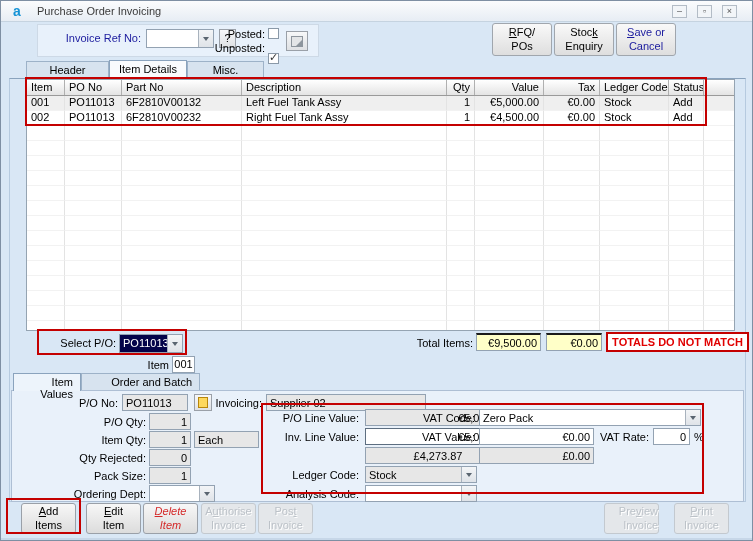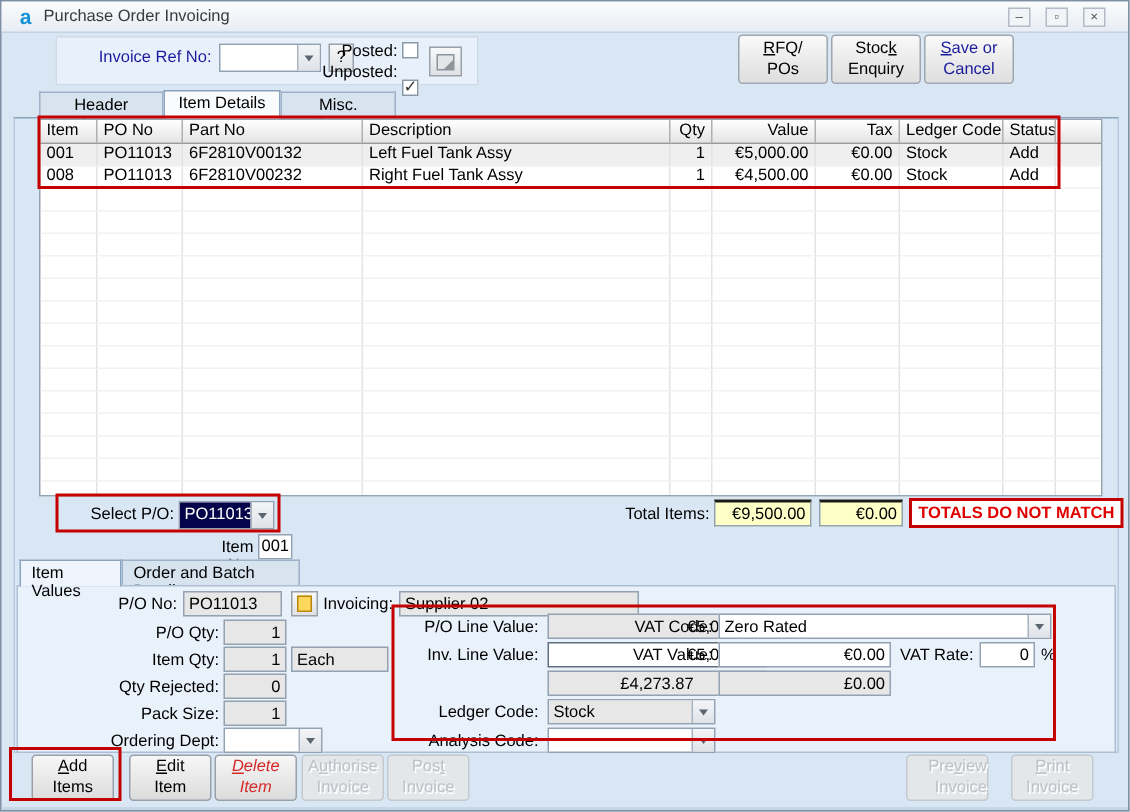--- a/index.html
+++ b/index.html
@@ -9,21 +9,21 @@
     position:relative; width:753px; height:541px; overflow:hidden;
     background:#d9e7f5; border:1px solid #7e8fa3;
   }
   .abs { position:absolute; }
 
   
   #titlebar { left:0; top:0; width:753px; height:21px;
     background:linear-gradient(#fbfcfd,#e7edf4); border-bottom:1px solid #c5d3e0; }
   #logo { left:8px; top:2px; width:16px; height:16px; font-weight:bold; font-size:14px;
     color:#1593d6; line-height:16px; text-align:center; }
-  #title-text { left:28px; top:0; line-height:21px; color:#3a3a3a; }
+  #title-text { left:36px; top:0; line-height:21px; color:#3a3a3a; }
   .winbtn { top:4px; width:15px; height:13px; border:1px solid #b3bcc6; background:#f2f5f8;
     color:#555; text-align:center; line-height:11px; font-size:9px; }
 
   
   #tb-panel { left:36px; top:23px; width:282px; height:33px; background:#e8f1fb;
     border:1px solid #cdd9e6; }
   .navy { color:var(--accent_navy,#1b1b9e); }
   .lbl-r { text-align:right; }
   .combo { display:flex; border:1px solid #93a2b2; background:#fff; }
   .combo .val { flex:1; padding:2px 2px 0 3px; overflow:hidden; white-space:nowrap; }
@@ -71,21 +71,21 @@
   .fld.white { background:#fff; }
   .fld.right { text-align:right; }
   .fld.center { text-align:center; }
   .fld.yellow { background:var(--field_yellow,#ffffc8); border-top:2px solid #1a1a1a; text-align:right; }
 
   .warnbox { border:2px solid var(--annotation_red,#c40000); background:#fff;
     color:var(--warning_red,#e00000); font-weight:bold; text-align:center; }
 
   
   .subtab { height:18px; border:1px solid #9db2c8; border-bottom:none; background:#d7e3ef;
-    padding:2px 7px 0 7px; }
+    padding:2px 7px 0 7px;text-align:right; }
   .subtab.active { background:#edf4fb; border-color:#8aa3bd; z-index:3; }
   #form-panel { left:10px; top:389px; width:733px; height:112px; background:#e9f1fa;
     border:1px solid #aebfd4; }
 
   
   .botbtn { top:502px; width:55px; height:31px; border:1px solid #9aa0a8; border-radius:3px;
     background:linear-gradient(#f7f7f7,#dcdcdc); display:flex; flex-direction:column;
     align-items:center; justify-content:center; line-height:1.25; }
   .botbtn.disabled { color:#bcc2c8; border-color:#c3c9cf; background:#e4e7ea;
     text-shadow:1px 1px 0 #fff; }
@@ -166,21 +166,21 @@
           <div class="tc c-part_no">6F2810V00132</div>
           <div class="tc c-description">Left Fuel Tank Assy</div>
           <div class="tc c-qty">1</div>
           <div class="tc c-value">€5,000.00</div>
           <div class="tc c-tax">€0.00</div>
           <div class="tc c-ledger">Stock</div>
           <div class="tc c-status">Add</div>
           <div class="tc c-filler"></div>
         </div>
         <div class="trow">
-          <div class="tc c-item">008</div>
+          <div class="tc c-item">002</div>
           <div class="tc c-po_no">PO11013</div>
           <div class="tc c-part_no">6F2810V00232</div>
           <div class="tc c-description">Right Fuel Tank Assy</div>
           <div class="tc c-qty">1</div>
           <div class="tc c-value">€4,500.00</div>
           <div class="tc c-tax">€0.00</div>
           <div class="tc c-ledger">Stock</div>
           <div class="tc c-status">Add</div>
           <div class="tc c-filler"></div>
         </div>
@@ -397,21 +397,21 @@
   <div class="abs lbl-r" style="left:35px;top:487px;width:110px;">Ordering Dept:</div>
   <div class="abs combo" style="left:148px;top:484px;width:66px;height:17px;">
     <div class="val"></div>
     <div class="dd-btn"></div>
   </div>
 
   <div class="abs lbl-r" style="left:250px;top:411px;width:108px;">P/O Line Value:</div>
   <div class="abs fld right" style="left:364px;top:408px;width:146px;height:17px;">€5,000.00</div>
   <div class="abs lbl-r" style="left:418px;top:411px;width:56px;">VAT Code:</div>
   <div class="abs combo" style="left:478px;top:408px;width:222px;height:17px;">
-    <div class="val">Zero Rated</div>
+    <div class="val">Zero Pack</div>
     <div class="dd-btn"></div>
   </div>
 
   <div class="abs lbl-r" style="left:250px;top:430px;width:108px;">Inv. Line Value:</div>
   <div class="abs fld white right" style="left:364px;top:427px;width:146px;height:17px;border-color:#5d6e80;">€5,000.00</div>
   <div class="abs lbl-r" style="left:418px;top:430px;width:56px;">VAT Value:</div>
   <div class="abs fld white right" style="left:478px;top:427px;width:115px;height:17px;">€0.00</div>
   <div class="abs lbl-r" style="left:598px;top:430px;width:50px;">VAT Rate:</div>
   <div class="abs fld white right" style="left:652px;top:427px;width:37px;height:17px;">0</div>
   <div class="abs" style="left:693px;top:430px;">%</div>

